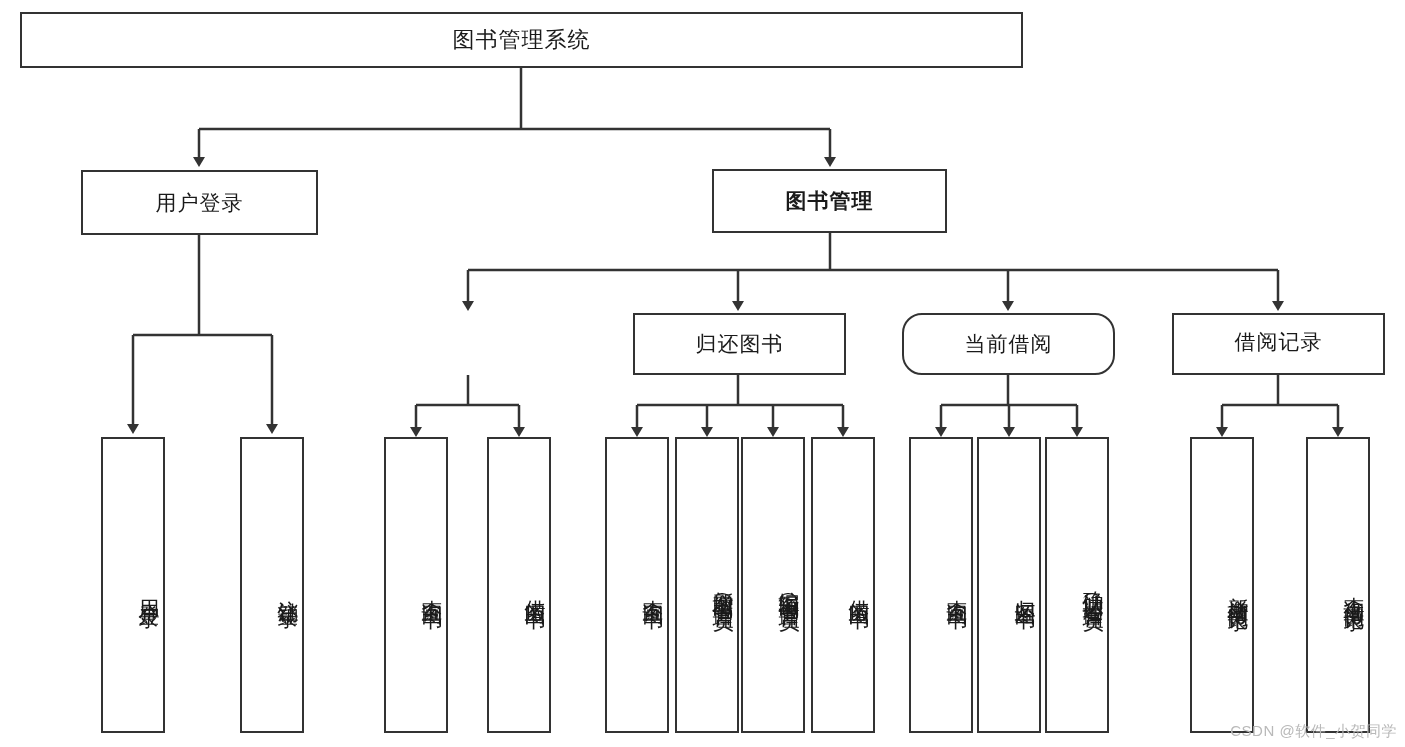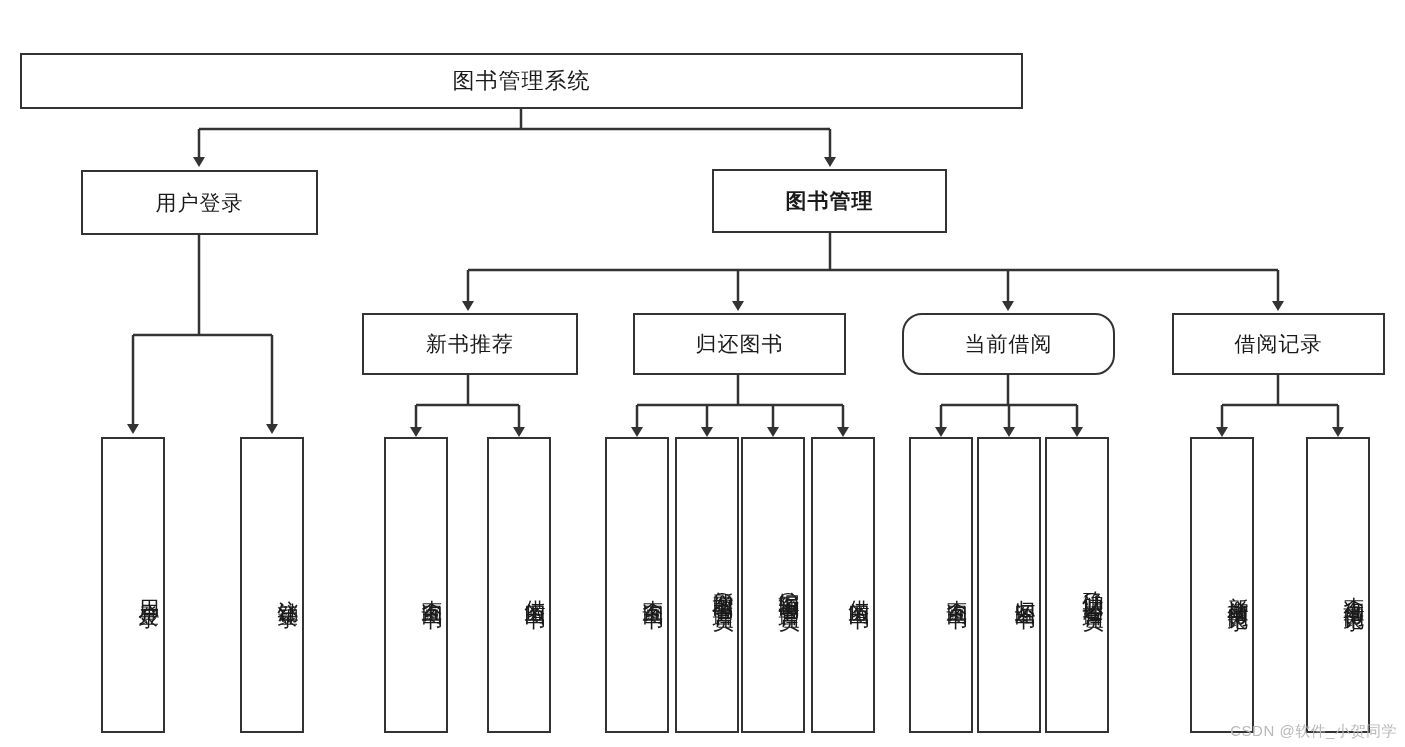--- a/index.html
+++ b/index.html
@@ -36,21 +36,20 @@
     color: #1a1a1a;
     text-align: center;
   }
   .node.horiz {
     font-size: 21px;
     letter-spacing: 1px;
     line-height: 1.2;
   }
   .node.root {
     font-size: 22px;
-    margin-top: 41px;
   }
   .node.vert {
     writing-mode: vertical-rl;
     text-orientation: upright;
     font-size: 21px;
     letter-spacing: 3px;
     padding-top: 8px;
     align-items: flex-start;
     justify-content: center;
   }
@@ -122,27 +121,26 @@
       <path d="M1338,405 L1338,428" marker-end="url(#arrow)"></path>
     </g>
   </svg>
 
   <div class="node horiz root" style="left:20px; top:12px; width:1003px; height:56px;">图书管理系统</div>
 
   <div class="node horiz" style="left:81px; top:170px; width:237px; height:65px;">用户登录</div>
 
   <div class="node horiz" style="left:712px; top:169px; width:235px; height:64px;font-weight:bold;">图书管理</div>
 
-  <div class="node horiz" style="left:362px; top:313px; width:216px; height:62px;">新书推荐</div>
 
   <div class="node horiz" style="left:633px; top:313px; width:213px; height:62px;">归还图书</div>
 
   <div class="node horiz" style="left:902px; top:313px; width:213px; height:62px;border-radius:20px;">当前借阅</div>
 
-  <div class="node horiz" style="left:1172px; top:313px; width:213px; height:62px;">借阅记录</div>
+  <div class="node horiz" style="left:1172px; top:313px; width:213px; height:62px;font-family:Liberation Mono, monospace;">借阅记录</div>
 
   <div class="node vert" style="left:101px; top:437px; width:64px; height:296px;">用户登录</div>
 
   <div class="node vert" style="left:240px; top:437px; width:64px; height:296px;">注销登录</div>
 
   <div class="node vert" style="left:384px; top:437px; width:64px; height:296px;">查询图书</div>
 
   <div class="node vert" style="left:487px; top:437px; width:64px; height:296px;">借阅图书</div>
 
   <div class="node vert" style="left:605px; top:437px; width:64px; height:296px;">查询图书</div>

